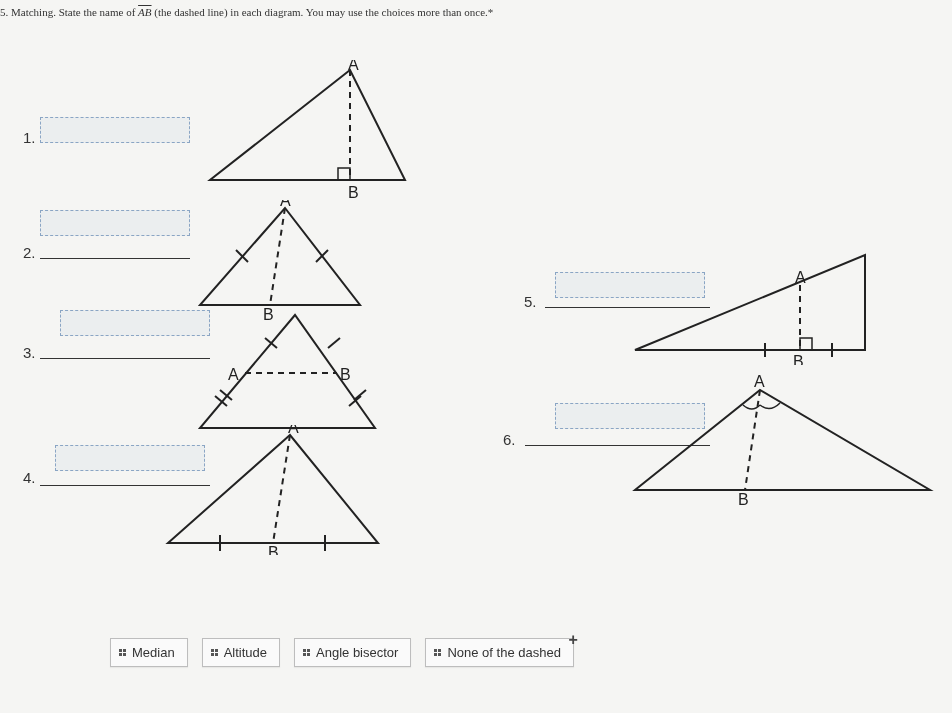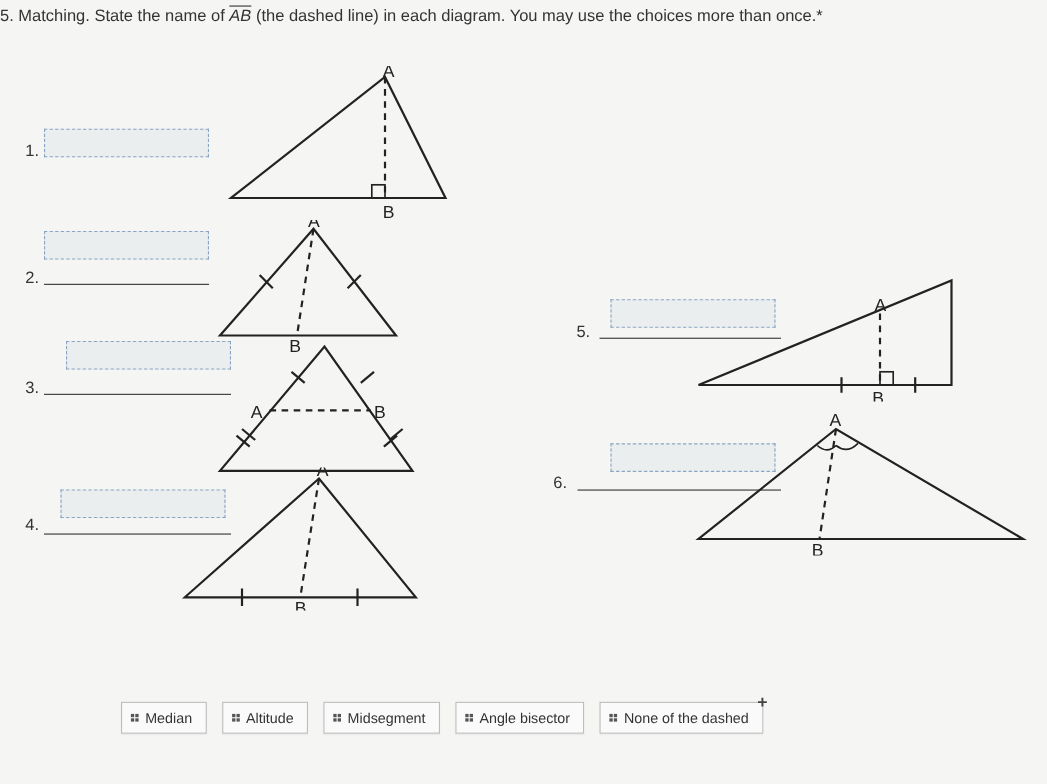--- a/index.html
+++ b/index.html
@@ -9,22 +9,23 @@
     background: #f5f5f3;
     font-family: Arial, sans-serif;
     color: #2a2a2a;
     position: relative;
     overflow: hidden;
   }
   .instruction {
     position: absolute;
     top: 6px;
     left: 0;
-    font-size: 15px;
+    font-size: 11px;
     color: #333;
+    font-family: Liberation Serif, serif;
   }
   .qnum {
     position: absolute;
     font-size: 15px;
     color: #333;
   }
   .dropzone {
     position: absolute;
     border: 1.5px dashed #8aa5c4;
     background: rgba(180,200,220,0.15);
@@ -189,29 +190,20 @@
       </span>
     <span>Altitude</span>
   </div>
   <div class="choice">
     <span class="dots">
         <span></span>
         <span></span>
         <span></span>
         <span></span>
       </span>
-    <span>Midsegment</span>
-  </div>
-  <div class="choice">
-    <span class="dots">
-        <span></span>
-        <span></span>
-        <span></span>
-        <span></span>
-      </span>
     <span>Angle bisector</span>
   </div>
   <div class="choice">
     <span class="plus">+</span>
     <span class="dots">
         <span></span>
         <span></span>
         <span></span>
         <span></span>
       </span>

